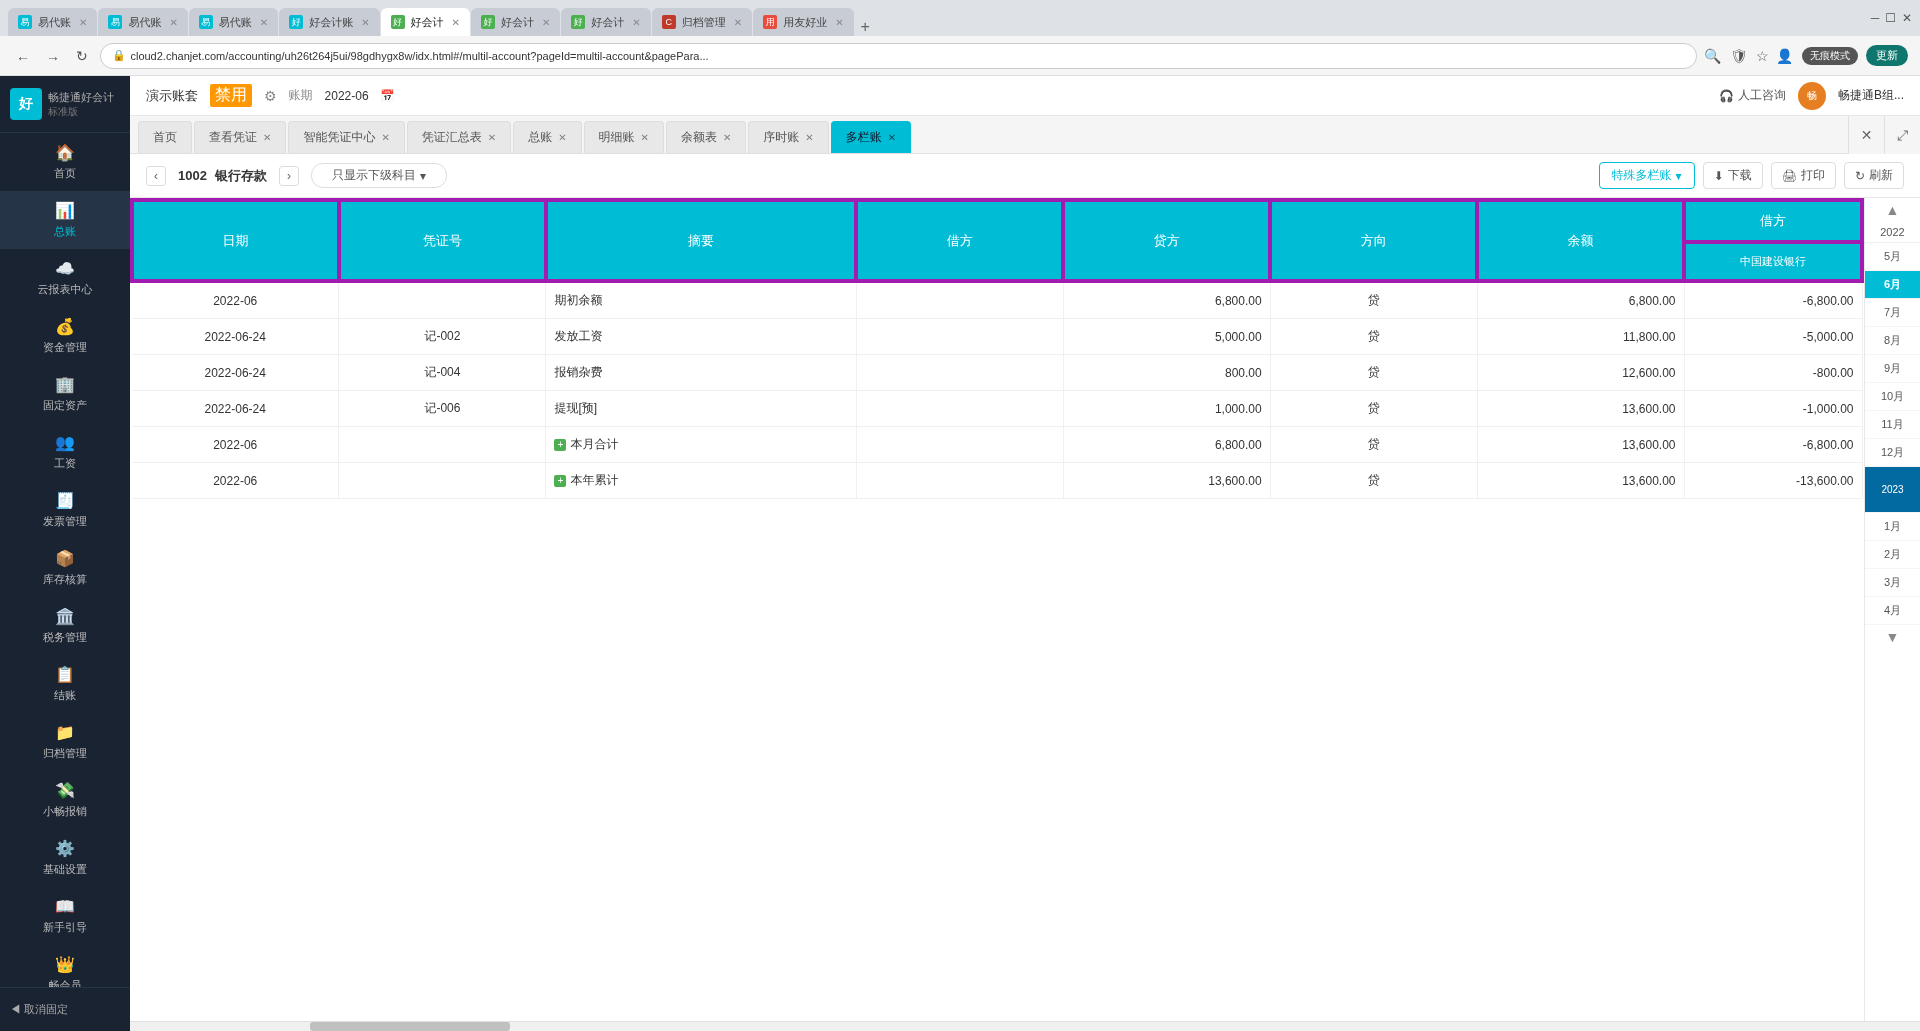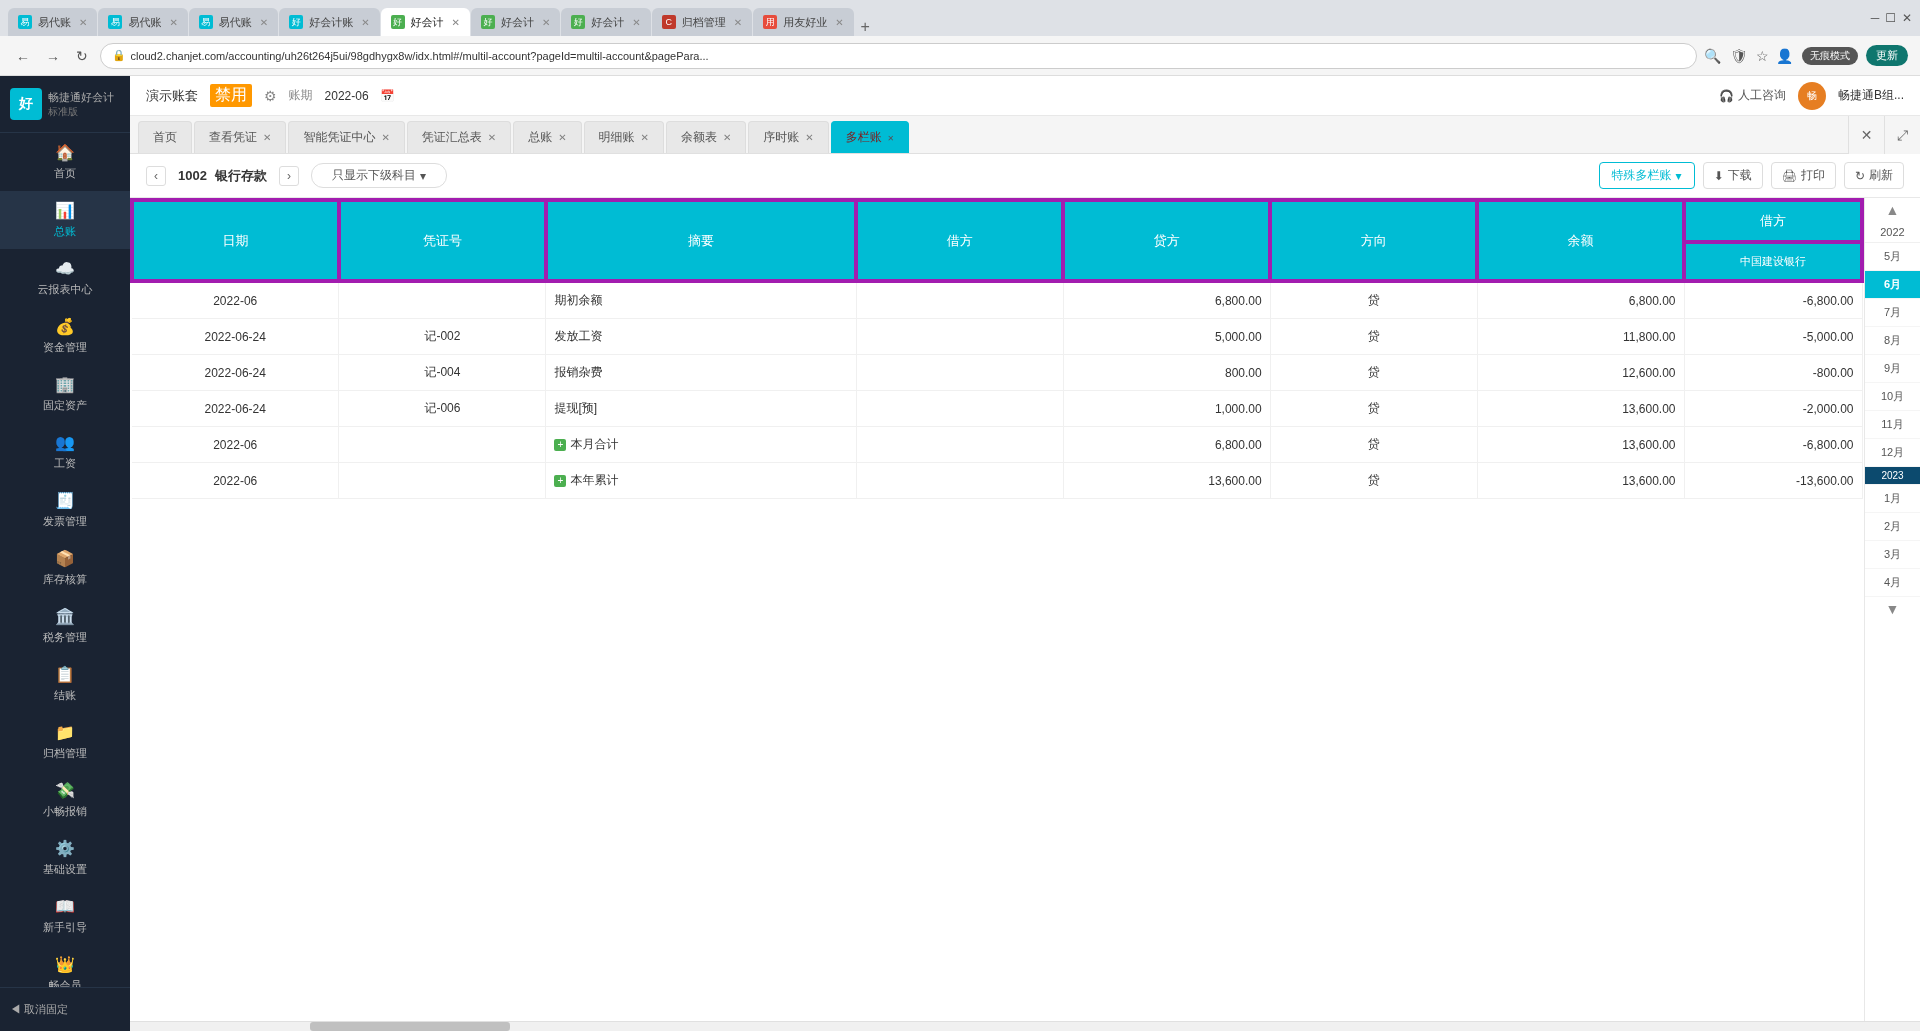--- a/index.html
+++ b/index.html
@@ -46,21 +46,21 @@
     .app-header { height: 40px; background: #fff; border-bottom: 1px solid #e8e8e8; display: flex; align-items: center; padding: 0 16px; gap: 12px; }
     .account-badge { background: #ff9800; color: #fff; font-size: 16px; padding: 1px 5px; border-radius: 2px; }
     .settings-icon { color: #888; cursor: pointer; font-size: 14px; }
     .header-right { margin-left: auto; display: flex; align-items: center; gap: 12px; }
     .customer-service { display: flex; align-items: center; gap: 4px; color: #555; font-size: 12px; cursor: pointer; }
     .user-avatar { width: 28px; height: 28px; border-radius: 50%; background: #e67e22; display: flex; align-items: center; justify-content: center; font-size: 10px; color: #fff; }
 
     
     .tab-nav { height: 38px; background: #f5f5f5; border-bottom: 1px solid #e0e0e0; display: flex; align-items: flex-end; padding-left: 8px; }
     .page-tab { height: 32px; padding: 0 14px; display: flex; align-items: center; gap: 6px; background: #e8e8e8; border: 1px solid #ddd; border-bottom: none; border-radius: 4px 4px 0 0; font-size: 12px; color: #555; cursor: pointer; margin-right: 2px; }
-    .page-tab.active { background: #00bcd4; color: #7f1d1d; border-color: #00bcd4; font-family: Liberation Mono, monospace; }
+    .page-tab.active { background: #00bcd4; color: #0f172a; border-color: #00bcd4; }
     .page-tab .t-close { font-size: 10px; opacity: 0.7; }
 
     
     .toolbar { height: 44px; background: #fff; border-bottom: 1px solid #e8e8e8; display: flex; align-items: center; padding: 0 16px; gap: 12px; }
     .nav-arrow { width: 20px; height: 20px; display: flex; align-items: center; justify-content: center; border: 1px solid #ddd; border-radius: 3px; cursor: pointer; color: #666; font-size: 12px; }
     .account-selector { display: flex; align-items: center; gap: 4px; font-size: 13px; color: #333; font-weight: 500; }
     .filter-select { border: 1px solid #ddd; border-radius: 12px; padding: 3px 20px; font-size: 12px; color: #555; display: flex; align-items: center; gap: 4px; cursor: pointer; }
     .toolbar-right { margin-left: auto; display: flex; gap: 8px; align-items: center; }
     .btn-special { border: 1px solid #00bcd4; color: #00bcd4; background: #fff; border-radius: 4px; padding: 4px 12px; font-size: 12px; cursor: pointer; display: flex; align-items: center; gap: 4px; }
     .btn-download { border: 1px solid #ddd; color: #555; background: #fff; border-radius: 4px; padding: 4px 10px; font-size: 12px; cursor: pointer; display: flex; align-items: center; gap: 4px; }
@@ -72,21 +72,21 @@
     .ledger-table { width: 100%; border-collapse: collapse; min-width: 900px; }
     .ledger-table thead tr th { background: #00bcd4; color: #fff; text-align: center; padding: 10px 8px; font-size: 13px; font-weight: 500; border: 4px solid #a21caf; position: sticky; top: 0; z-index: 2; }
     .ledger-table tbody tr td { padding: 9px 8px; border-bottom: 1px solid #f0f0f0; border-right: 1px solid #f0f0f0; font-size: 12px; color: #333; text-align: center; }
     .link-cell { color: #00bcd4; cursor: pointer; }
     .green-dot { display: inline-block; width: 12px; height: 12px; background: #4caf50; border-radius: 2px; margin-right: 4px; vertical-align: middle; font-size: 10px; color: #fff; text-align: center; line-height: 12px; }
 
     
     .month-nav { width: 56px; background: #fff; border-left: 1px solid #e8e8e8; display: flex; flex-direction: column; align-items: center; overflow-y: auto; }
     .month-item { width: 100%; text-align: center; padding: 6px 4px; font-size: 11px; color: #555; cursor: pointer; border-bottom: 1px solid #f5f5f5; }
     .month-item.active { background: #00bcd4; color: #fff; font-weight: bold; }
-    .month-item.year-label { background: #0c4a6e; color: #fff; font-size: 10px; padding: 3px 4px; }
+    .month-item.year-label { background: #0369a1; color: #fff; font-size: 10px; padding: 17px 4px; }
     .month-nav-header { font-size: 11px; color: #555; padding: 4px 2px; text-align: center; width: 100%; border-bottom: 1px solid #f0f0f0; }
     .month-nav-arrow { cursor: pointer; color: #888; font-size: 14px; padding: 4px; display: flex; align-items: center; justify-content: center; }
 
     
     .table-area::-webkit-scrollbar { height: 6px; width: 6px; }
     .table-area::-webkit-scrollbar-track { background: #f0f0f0; }
     .table-area::-webkit-scrollbar-thumb { background: #ccc; border-radius: 3px; }
 
     .content-wrapper { flex: 1; display: flex; overflow: hidden; position: relative; }
 
@@ -400,21 +400,21 @@
                 <td style="text-align: right;">-800.00</td>
               </tr>
               <tr>
                 <td style="text-align: center;">2022-06-24</td>
                 <td class="link-cell" style="text-align: center;">记-006</td>
                 <td style="text-align: left;">提现[预]</td>
                 <td style="text-align: right;"></td>
                 <td style="text-align: right;">1,000.00</td>
                 <td style="text-align: center;">贷</td>
                 <td style="text-align: right;">13,600.00</td>
-                <td style="text-align: right;">-2,000.00</td>
+                <td style="text-align: right;">-1,000.00</td>
               </tr>
               <tr>
                 <td style="text-align: center;">2022-06</td>
                 <td style="text-align: center;"></td>
                 <td style="text-align: left;"><span class="green-dot">+</span>本月合计</td>
                 <td style="text-align: right;"></td>
                 <td style="text-align: right;">6,800.00</td>
                 <td style="text-align: center;">贷</td>
                 <td style="text-align: right;">13,600.00</td>
                 <td style="text-align: right;">-6,800.00</td>

